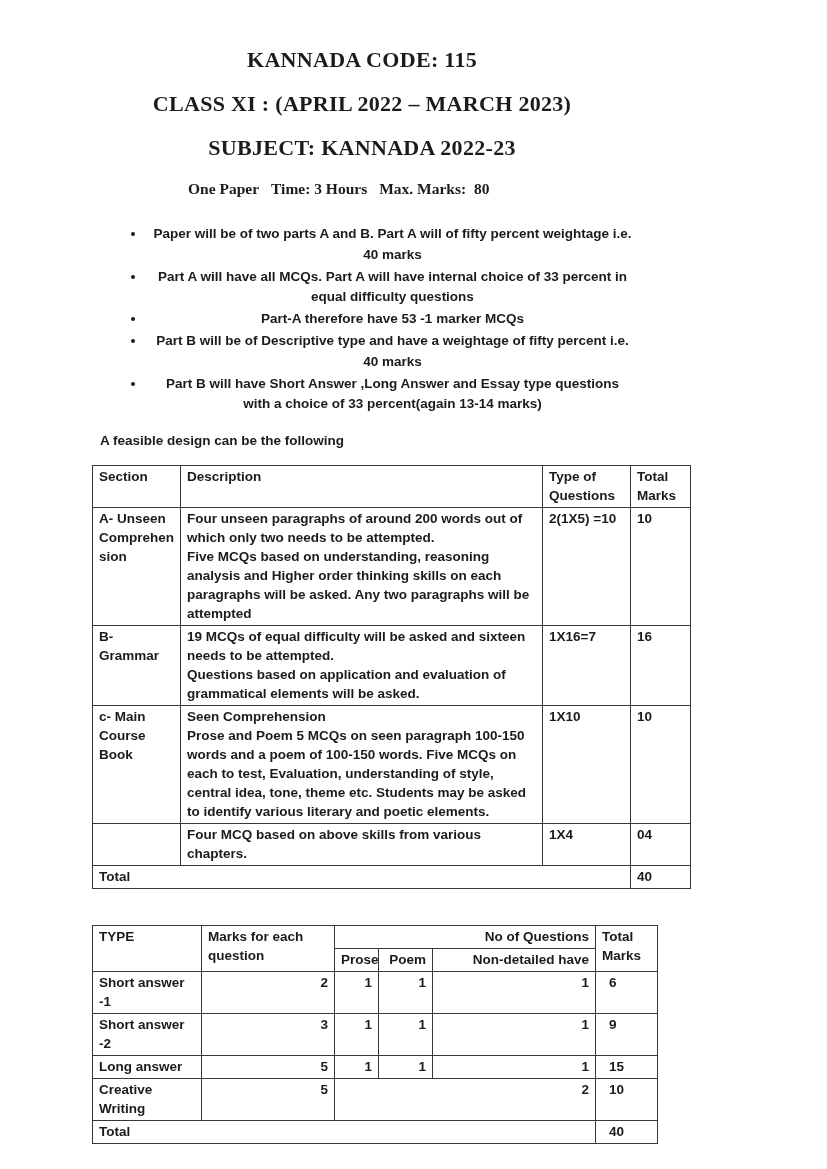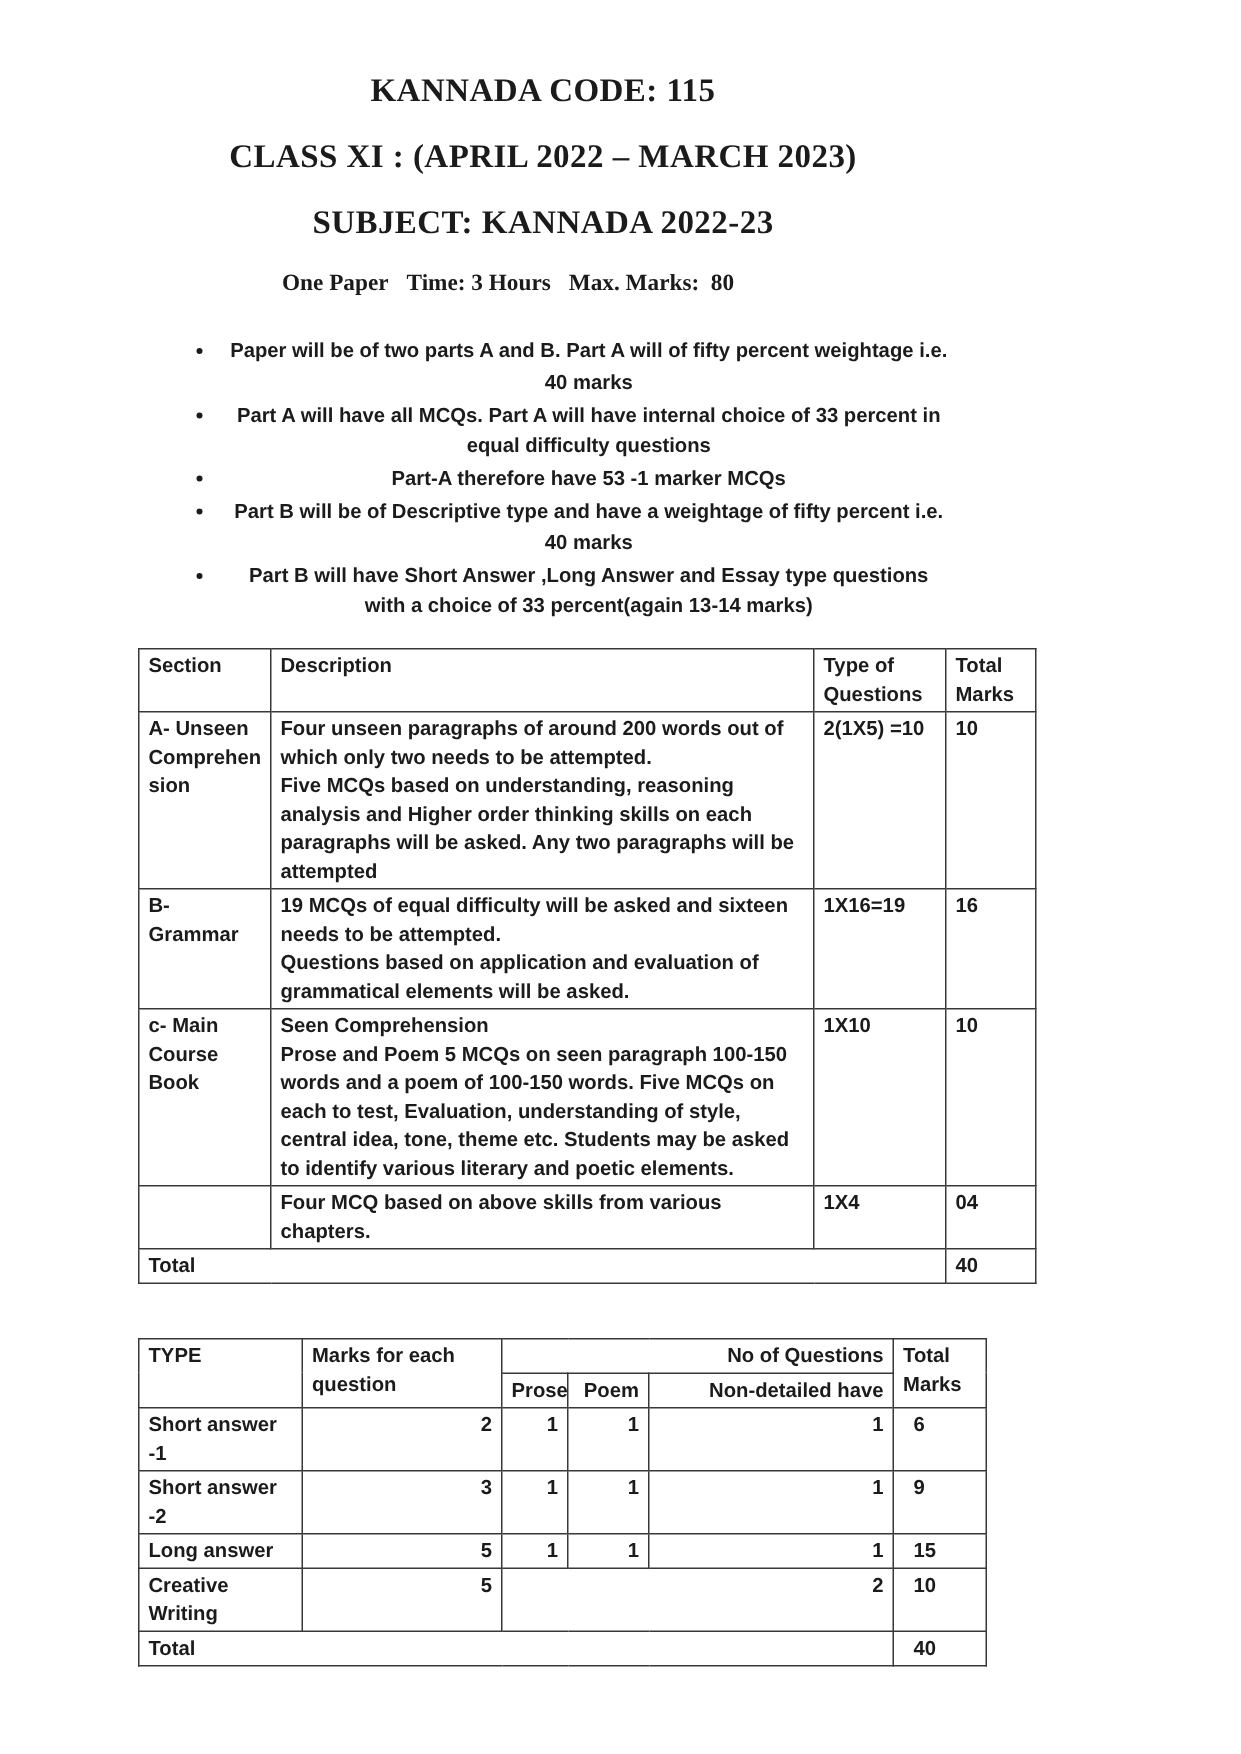--- a/index.html
+++ b/index.html
@@ -96,20 +96,21 @@
   </div>
 
   <ul class="bullets">
     <li>Paper will be of two parts A and B. Part A will of fifty percent weightage i.e. 40 marks</li>
     <li>Part A will have all MCQs. Part A will have internal choice of 33 percent in equal difficulty questions</li>
     <li>Part-A therefore have 53 -1 marker MCQs</li>
     <li>Part B will be of Descriptive type and have a weightage of fifty percent i.e. 40 marks</li>
     <li>Part B will have Short Answer ,Long Answer and Essay type questions with a choice of 33 percent(again 13-14 marks)</li>
   </ul>
 
+  <div class="design-note">A feasible design can be the following</div>
 
   <table class="design-table">
     <colgroup>
       <col style="width:88px">
         <col style="width:362px">
         <col style="width:88px">
         <col style="width:60px">
     </colgroup>
     <tbody>
         <tr class="h-row">
@@ -122,21 +123,21 @@
       <td class="pre">A- Unseen Comprehension</td>
       <td class="pre">Four unseen paragraphs of around 200 words out of which only two needs to be attempted.
 Five MCQs based on understanding, reasoning analysis and Higher order thinking skills on each paragraphs will be asked. Any two paragraphs will be attempted</td>
       <td>2(1X5) =10</td>
       <td>10</td>
     </tr>
     <tr class="r2">
       <td class="pre">B- Grammar</td>
       <td class="pre">19 MCQs of equal difficulty will be asked and sixteen needs to be attempted.
 Questions based on application and evaluation of grammatical elements will be asked.</td>
-      <td>1X16=19</td>
+      <td>1X16=7</td>
       <td>16</td>
     </tr>
     <tr class="r3">
       <td class="pre">c- Main Course Book</td>
       <td class="pre">Seen Comprehension
 Prose and Poem 5 MCQs on seen paragraph 100-150 words and a poem of 100-150 words. Five MCQs on each to test, Evaluation, understanding of style, central idea, tone, theme etc. Students may be asked to identify various literary and poetic elements.</td>
       <td>1X10</td>
       <td>10</td>
     </tr>
     <tr class="r4">

